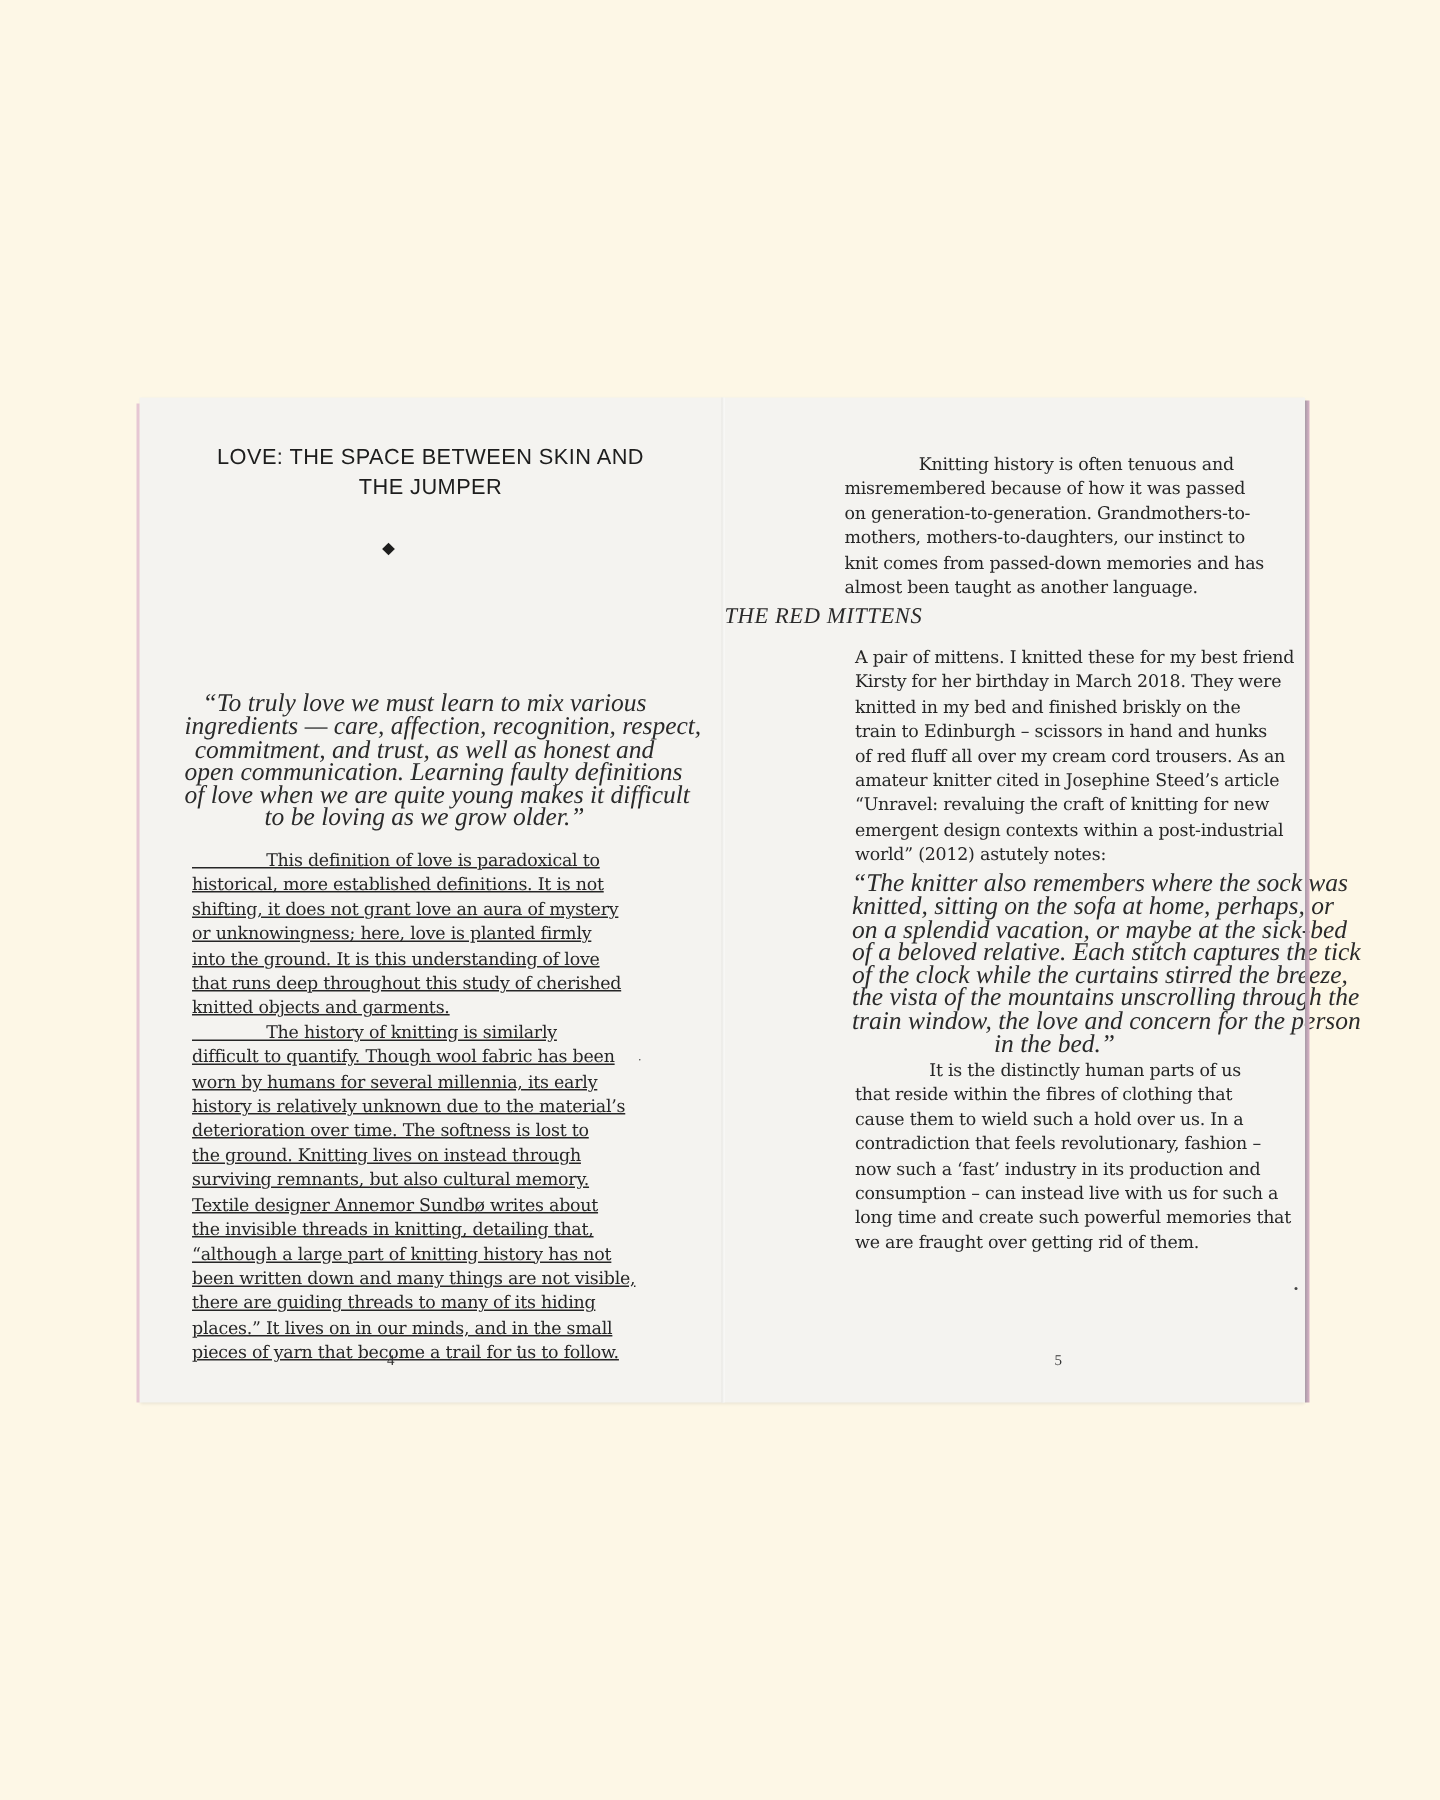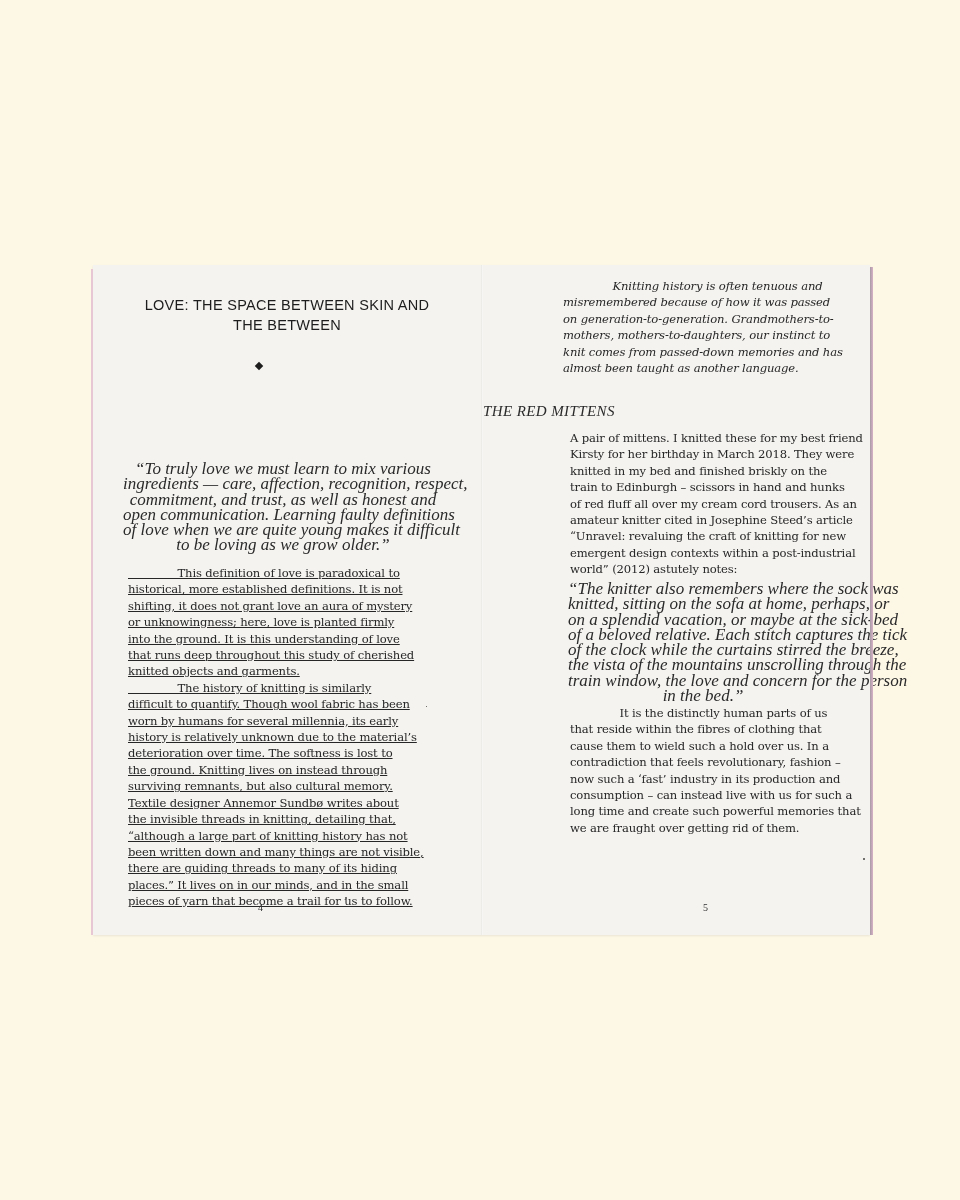--- a/index.html
+++ b/index.html
@@ -78,21 +78,21 @@
   .speck { position: absolute; width: 2px; height: 2px; border-radius: 50%; background: #444; }
   em { font-style: italic; font-family: "Liberation Serif", serif; font-size: 12.4px; }
 </style>
 </head>
 <body>
 
 <div class="spread">
   <div class="gutter"></div>
 
   <div class="page left">
-    <div class="title"><span>LOVE: THE SPACE BETWEEN SKIN AND</span><br><span>THE BETWEEN</span></div>
+    <div class="title"><span>LOVE: THE SPACE BETWEEN SKIN AND</span><br><span>THE JUMPER</span></div>
     <div class="diamond"></div>
 
 
     <div class="quote" style="left:30px; width:320px; top:196px;">“To truly love we must learn to mix various
 ingredients — care, affection, recognition, respect,
 commitment, and trust, as well as honest and
 open communication. Learning faulty definitions
 of love when we are quite young makes it difficult
 to be loving as we grow older.”</div>
 
@@ -117,21 +117,21 @@
 there are guiding threads to many of its hiding
 places.” It lives on in our minds, and in the small
 pieces of yarn that become a trail for us to follow.</div>
 
     <div class="folio" style="left:165px;">4</div>
     <div class="speck" style="left:252px; top:632px;"></div>
     <div class="speck" style="left:333px; top:441px; width:1px; height:1px;"></div>
   </div>
 
   <div class="page right">
-    <div class="body-text" style="left:80px; top:13px;font-style:italic;">              Knitting history is often tenuous and
+    <div class="body-text" style="left:80px; top:36px;">              Knitting history is often tenuous and
 misremembered because of how it was passed
 on generation-to-generation. Grandmothers-to-
 mothers, mothers-to-daughters, our instinct to
 knit comes from passed-down memories and has
 almost been taught as another language.</div>
 
     <div class="subhead">THE RED MITTENS</div>
 
     <div class="body-text" style="left:87px; top:165px;">A pair of mittens. I knitted these for my best friend
 Kirsty for her birthday in March 2018. They were

